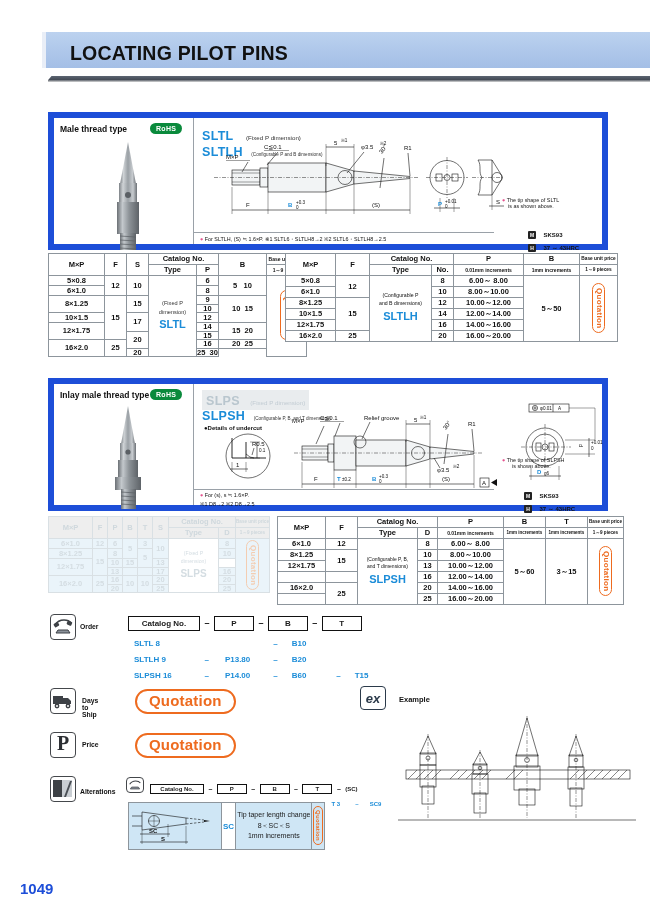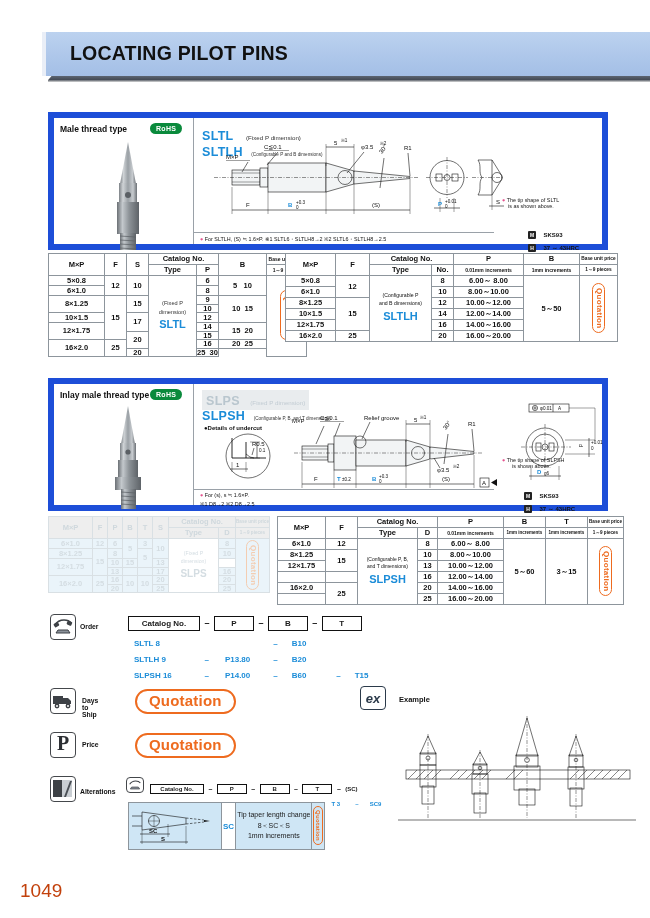--- a/index.html
+++ b/index.html
@@ -8,21 +8,21 @@
     width:650px; height:918px;
     background:#fff;
     font-family:"Liberation Sans", sans-serif;
     color:#1a1a1a;
     position:relative;
     overflow:hidden;
   }
   
   .banner-wrap { position:absolute; left:42px; top:32px; width:608px; height:50px; }
   .banner {
-    position:absolute; left:0; top:0; width:608px; height:44px;
+    position:absolute; left:0; top:0; width:608px; height:36px;
     background:linear-gradient(180deg,#bcd2ef 0%, #aec7ea 55%, #a4bfe6 100%);
     border-left:4px solid #e9eef7;
   }
   .banner-title {
     position:absolute; left:24px; top:9px;
     font-size:21px; font-weight:bold; letter-spacing:.2px;
     color:#111; font-family:"Liberation Sans", sans-serif;
     transform:scaleX(.93); transform-origin:left center;
   }
   .banner-shadow {
@@ -116,21 +116,21 @@
   .ord-dash { color:#1b8cd8; font-size:8px; font-weight:bold; }
 
   .alt-cell { border:1px solid #111; font-size:6px; font-weight:bold; padding:1px 4px; background:#fff; }
   .alt-val { color:#1b8cd8; font-size:6px; font-weight:bold; }
 
   
   table.alt { border-collapse:collapse; }
   table.alt th { background:#e2e2e2; border:1px solid #8d959c; font-size:7.5px; font-weight:bold; height:13px;}
   table.alt td { border:1px solid #8d959c; background:#cfe6f5; font-size:7px; text-align:center; }
 
-  .pageno { position:absolute; left:20px; top:880px; font-size:19px; font-weight:normal; color:#c2410c; }
+  .pageno { position:absolute; left:20px; top:880px; font-size:15px; font-weight:bold; color:#1d4ed8; }
 
   .ex-label { font-size:7.5px; font-weight:bold; color:#111; }
   .ex-badge {
     width:26px;height:24px;border:1.6px solid #2b3a4a;border-radius:4px;background:#fff;
     display:flex;align-items:center;justify-content:center;
     font-size:13px;font-weight:bold;color:#2b3a4a;font-style:italic;
   }
 </style>
 </head>
 <body>

